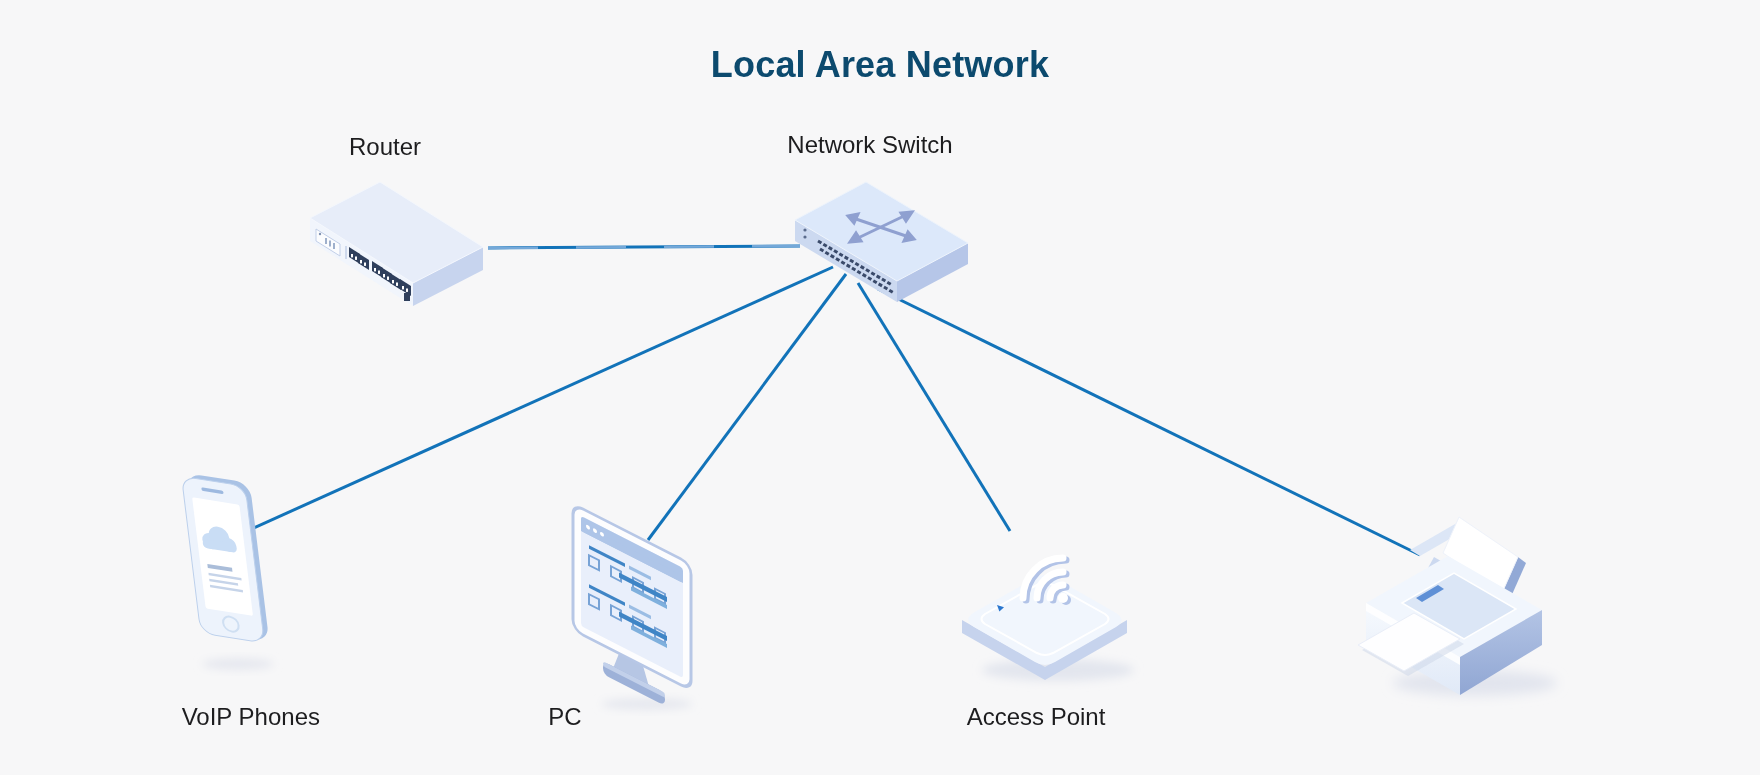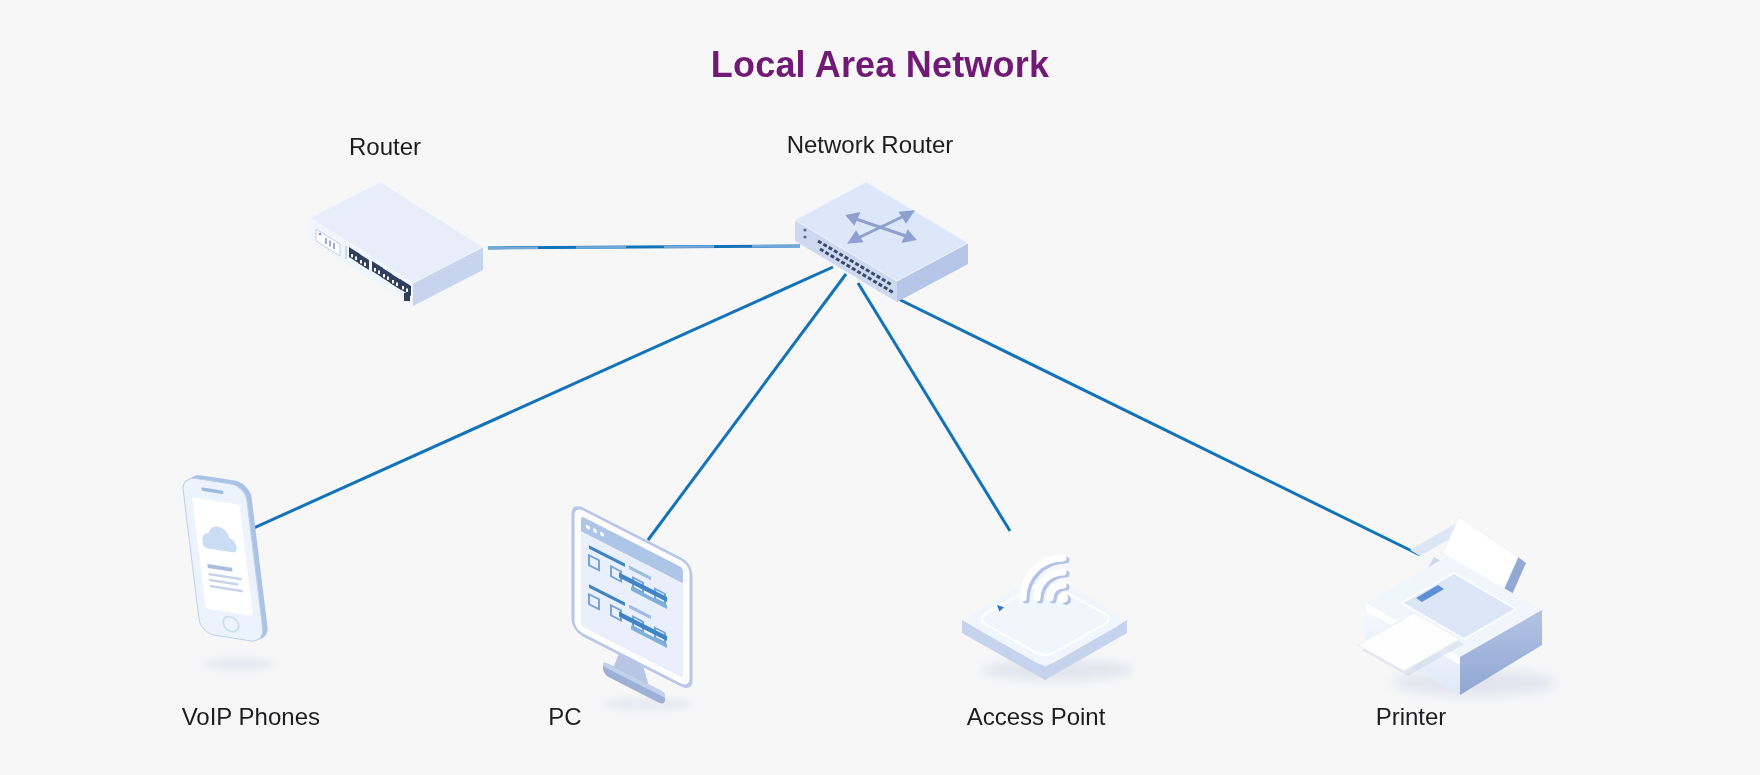--- a/index.html
+++ b/index.html
@@ -1,21 +1,21 @@
 <!DOCTYPE html>
 <html><head>
 <meta charset="utf-8">
 <style>
   * { margin: 0; padding: 0; box-sizing: border-box; }
   html, body { width: 1760px; height: 775px; overflow: hidden; }
   body { font-family: "Liberation Sans", sans-serif; background: #f7f7f8; }
   .stage { position: relative; width: 1760px; height: 775px; }
   .title {
     position: absolute; left: 0; top: 44px; width: 1760px;
-    text-align: center; font-size: 36px; font-weight: 700; color: #701a75;
+    text-align: center; font-size: 36px; font-weight: 700; color: #0c4a6e;
     letter-spacing: 0.2px;
   }
   .node-label {
     position: absolute; text-align: center; font-size: 24px; font-weight: 400;
     color: #1d1d1f;
   }
   #label-router  { left: 285px;  top: 133px; width: 200px; }
   #label-switch  { left: 760px;  top: 131px; width: 220px; }
   #label-voip    { left: 120px;  top: 703px; width: 200px; text-align: right; }
   #label-pc      { left: 465px;  top: 703px; width: 200px; }
@@ -40,25 +40,24 @@
   <svg id="edges" width="1760" height="775">
       <line x1="488" y1="248" x2="800" y2="246" stroke="#1273b9" stroke-width="3"></line>
       <line x1="488" y1="248" x2="800" y2="246" stroke="#74a8d9" stroke-width="2.4" stroke-dasharray="50 38"></line>
       <line x1="833" y1="267" x2="247" y2="531" stroke="#1273b9" stroke-width="3"></line>
       <line x1="846" y1="274" x2="648" y2="540" stroke="#1273b9" stroke-width="3"></line>
       <line x1="858" y1="283" x2="1010" y2="531" stroke="#1273b9" stroke-width="3"></line>
       <line x1="878" y1="289" x2="1420" y2="555" stroke="#1273b9" stroke-width="3"></line>
     </svg>
 
   <div class="node-label" id="label-router">Router</div>
-  <div class="node-label" id="label-switch">Network Router</div>
+  <div class="node-label" id="label-switch">Network Switch</div>
   <div class="node-label" id="label-voip">VoIP Phones</div>
   <div class="node-label" id="label-pc">PC</div>
   <div class="node-label" id="label-ap">Access Point</div>
-  <div class="node-label" id="label-printer">Printer</div>
 
   <svg class="icon" id="icon-router" width="190" height="135" viewBox="0 0 190 135">
     <polygon points="10,44 80,8 183,73 113,109" fill="#e7edf9"></polygon>
     <polygon points="10,44 113,109 113,132 10,67" fill="#f1f5fc"></polygon>
     <polygon points="113,109 183,73 183,96 113,132" fill="#c7d4ee"></polygon>
     <polygon points="10,44 80,8 183,73 113,109" fill="none" stroke="#f4f7fd" stroke-width="1"></polygon>
 
     <polygon points="16,55 40,70 40,82 16,67" fill="#fbfcfe" stroke="#c2cfe8" stroke-width="1"></polygon>
     <circle cx="20" cy="60" r="1.2" fill="#8193b3"></circle>
     <rect x="25" y="64" width="2" height="6" fill="#9fb0cc" transform="skewY(32 25 64)"></rect>

